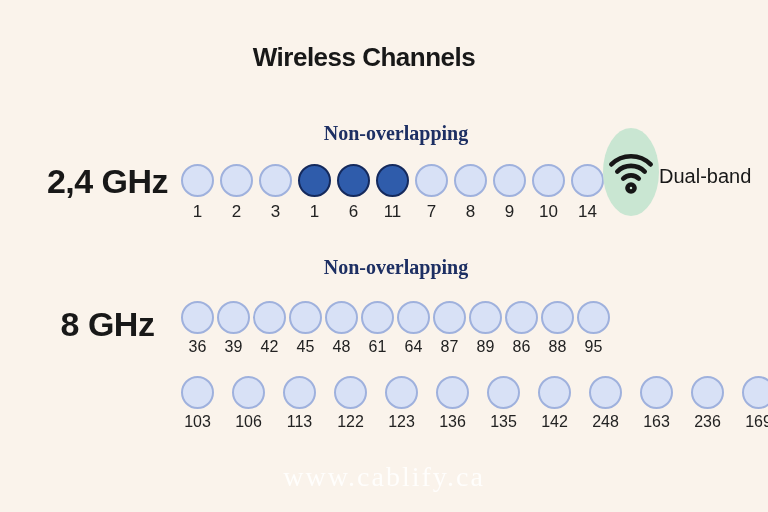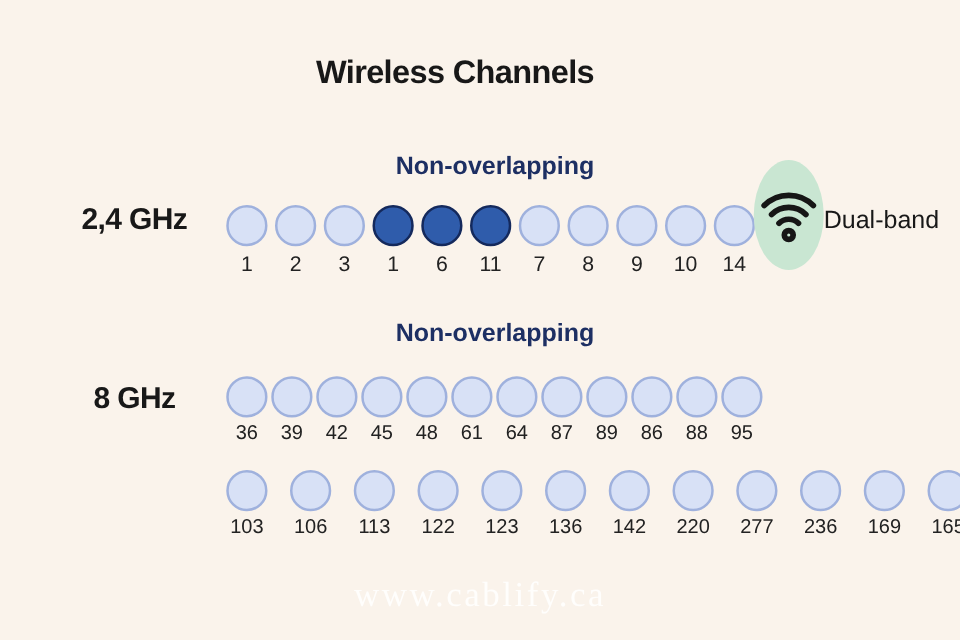--- a/index.html
+++ b/index.html
@@ -15,27 +15,28 @@
     text-align:center;
     font-size:26px;font-weight:700;color:var(--ink,#181818);
     letter-spacing:-0.5px;
     margin-left:40px;
   }
   .nonoverlap{
     position:absolute;left:200px;width:392px;
     text-align:center;
     font-size:20px;font-weight:700;
     color:var(--heading-navy,#1d2f63);
+    font-family:Liberation Serif, serif;
   }
   .no-24{top:122px;}
   .no-5{top:256px;}
   .band-label{
     position:absolute;left:40px;width:135px;
     text-align:center;
-    font-size:24px;font-weight:700;color:var(--ink,#181818);
+    font-size:34px;font-weight:700;color:var(--ink,#181818);
     letter-spacing:-0.5px;
   }
   .bl-24{top:162px;}
   .bl-5{top:305px;}
   .chan-row{
     position:absolute;left:181px;
     display:flex;
   }
   .row-24{top:164px;gap:6px;}
   .row-5a{top:301px;gap:3px;}
@@ -244,34 +245,38 @@
   <div class="cell c5">
     <div class="dot"></div>
     <div class="num">123</div>
   </div>
 
   <div class="cell c5">
     <div class="dot"></div>
     <div class="num">136</div>
   </div>
 
+  <div class="cell c5">
+    <div class="dot"></div>
+    <div class="num">135</div>
+  </div>
 
   <div class="cell c5">
     <div class="dot"></div>
     <div class="num">142</div>
   </div>
 
   <div class="cell c5">
     <div class="dot"></div>
-    <div class="num">220</div>
-  </div>
-
-  <div class="cell c5">
-    <div class="dot"></div>
-    <div class="num">277</div>
+    <div class="num">248</div>
+  </div>
+
+  <div class="cell c5">
+    <div class="dot"></div>
+    <div class="num">163</div>
   </div>
 
   <div class="cell c5">
     <div class="dot"></div>
     <div class="num">236</div>
   </div>
 
   <div class="cell c5">
     <div class="dot"></div>
     <div class="num">169</div>

